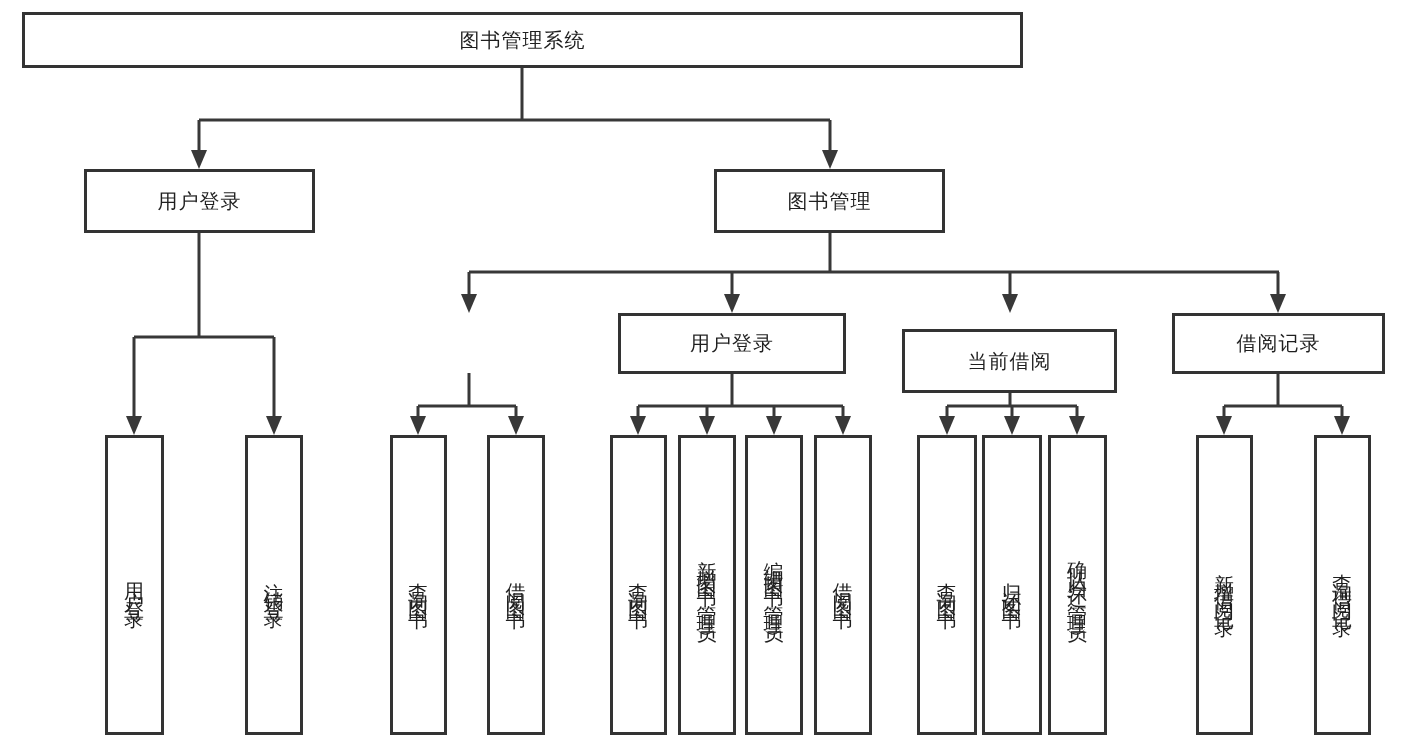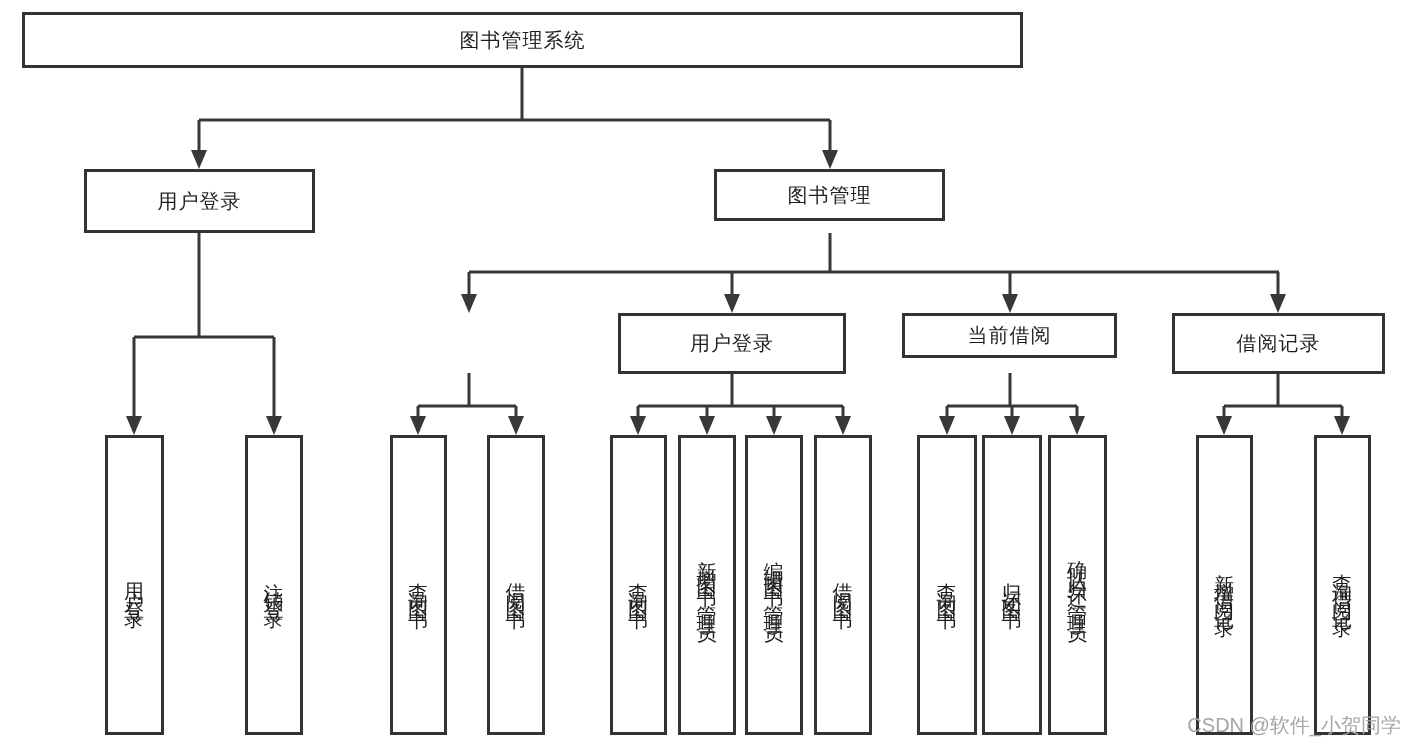--- a/index.html
+++ b/index.html
@@ -155,28 +155,28 @@
   <div class="vline" style="left:1342px; top:406px; height:12px;"></div>
   <div class="arrow" style="left:1342px; top:416px;"></div>
 
   <div class="node" style="left:22px; top:12px; width:1001px; height:56px;font-family:Liberation Mono, monospace;">
     <span>图书管理系统</span>
   </div>
 
   <div class="node" style="left:84px; top:169px; width:231px; height:64px;">
     <span>用户登录</span>
   </div>
-  <div class="node" style="left:714px; top:169px; width:231px; height:52px;">
+  <div class="node" style="left:714px; top:169px; width:231px; height:64px;">
     <span>图书管理</span>
   </div>
 
   <div class="node" style="left:618px; top:313px; width:228px; height:61px;">
     <span>用户登录</span>
   </div>
-  <div class="node" style="left:902px; top:313px; width:215px; height:45px;">
+  <div class="node" style="left:902px; top:329px; width:215px; height:64px;">
     <span>当前借阅</span>
   </div>
   <div class="node" style="left:1172px; top:313px; width:213px; height:61px;">
     <span>借阅记录</span>
   </div>
 
   <div class="leaf" style="left:105px; width:59px;">
     <span class="vtext">用户登录</span>
   </div>
   <div class="leaf" style="left:245px; width:58px;">
@@ -213,15 +213,14 @@
     <span class="vtext">确认归还（管理员）</span>
   </div>
 
   <div class="leaf" style="left:1196px; width:57px;">
     <span class="vtext">新增借阅记录</span>
   </div>
   <div class="leaf" style="left:1314px; width:57px;">
     <span class="vtext">查询借阅记录</span>
   </div>
 
-  <div class="watermark">CSDN @软件_小贺同学</div>
 
 </div>
 
 </body></html>

